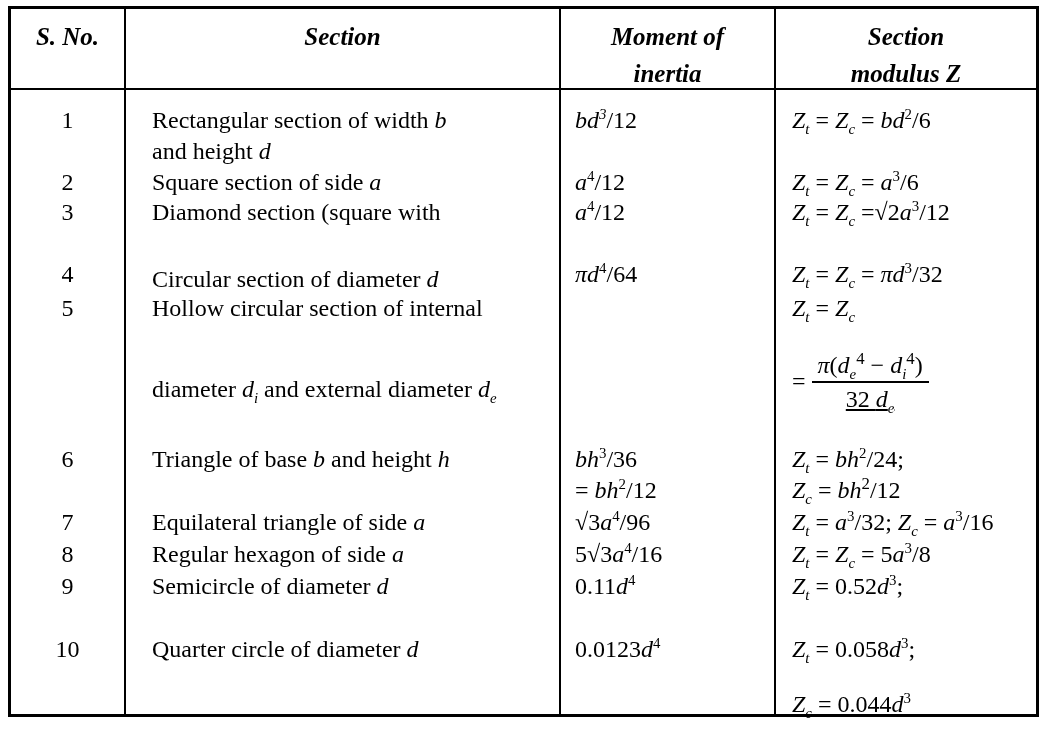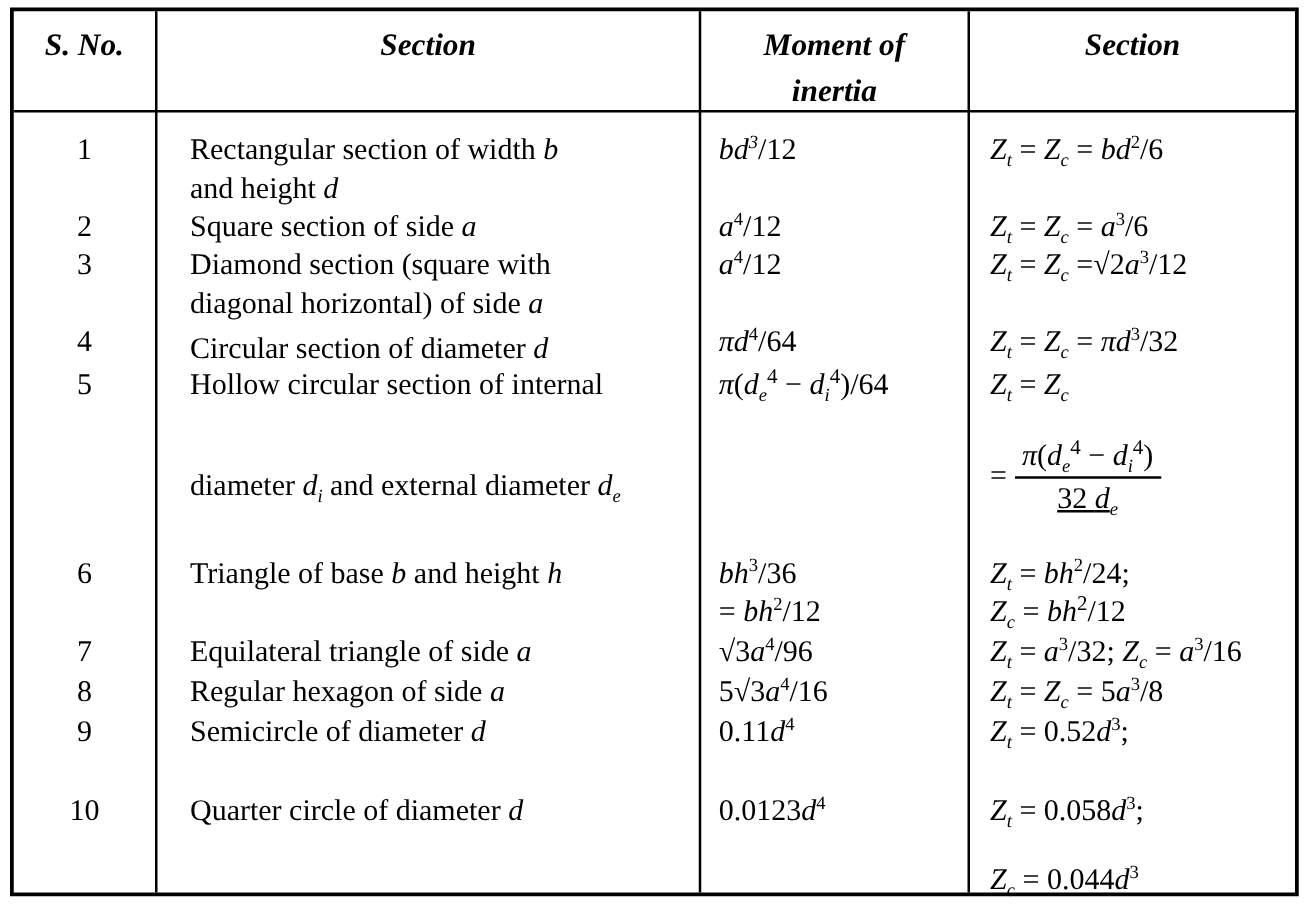--- a/index.html
+++ b/index.html
@@ -173,20 +173,21 @@
     </div>
     <div class="head-cell head-section">
       <span>Section</span>
     </div>
     <div class="head-cell head-moi">
       <span>Moment of</span>
       <span>inertia</span>
     </div>
     <div class="head-cell head-modz">
       <span>Section</span>
+      <span>modulus Z</span>
     </div>
   </div>
 
   <div class="body">
 
     <div class="col col-sno">
       <div class="ln" style="top:16px">1</div>
       <div class="ln" style="top:78px">2</div>
       <div class="ln" style="top:108px">3</div>
       <div class="ln" style="top:170px">4</div>
@@ -196,37 +197,35 @@
       <div class="ln" style="top:450px">8</div>
       <div class="ln" style="top:482px">9</div>
       <div class="ln" style="top:545px">10</div>
     </div>
 
     <div class="col col-section">
       <div class="ln" style="top:16px">Rectangular section of width <i>b</i></div>
       <div class="ln" style="top:78px">Square section of side <i>a</i></div>
       <div class="ln" style="top:47px">and height <i>d</i></div>
       <div class="ln" style="top:108px">Diamond section (square with</div>
-      <div class="ln" style="top:139px">diagonal horizontal) of side <i>a</i></div>
       <div class="ln" style="top:175px">Circular section of diameter <i>d</i></div>
       <div class="ln" style="top:204px">Hollow circular section of internal</div>
       <div class="ln" style="top:285px">diameter <i>d<sub>i</sub></i> and external diameter <i>d<sub>e</sub></i></div>
       <div class="ln" style="top:355px">Triangle of base <i>b</i> and height <i>h</i></div>
       <div class="ln" style="top:418px">Equilateral triangle of side <i>a</i></div>
       <div class="ln" style="top:450px">Regular hexagon of side <i>a</i></div>
       <div class="ln" style="top:482px">Semicircle of diameter <i>d</i></div>
       <div class="ln" style="top:545px">Quarter circle of diameter <i>d</i></div>
     </div>
 
     <div class="col col-moi">
       <div class="ln" style="top:16px"><i>bd</i><sup><i>3</i></sup>/12</div>
       <div class="ln" style="top:78px"><i>a</i><sup>4</sup>/12</div>
       <div class="ln" style="top:108px"><i>a</i><sup>4</sup>/12</div>
       <div class="ln" style="top:170px"><i>πd</i><sup>4</sup>/64</div>
-      <div class="ln" style="top:204px"><i>π</i>(<i>d<sub>e</sub></i><sup class="supbig">4</sup> − <i>d<sub>i</sub></i><sup class="supbig">4</sup>)/64</div>
       <div class="ln" style="top:355px"><i>bh</i><sup>3</sup>/36</div>
       <div class="ln" style="top:386px">= <i>bh</i><sup>2</sup>/12</div>
       <div class="ln" style="top:418px"><span class="radic">√</span>3<i>a</i><sup>4</sup>/96</div>
       <div class="ln" style="top:450px">5<span class="radic">√</span>3<i>a</i><sup>4</sup>/16</div>
       <div class="ln" style="top:482px">0.11<i>d</i><sup>4</sup></div>
       <div class="ln" style="top:545px">0.0123<i>d</i><sup>4</sup></div>
     </div>
 
     <div class="col col-modz">
       <div class="ln" style="top:16px"><i>Z<sub>t</sub></i> = <i>Z<sub>c</sub></i> = <i>bd</i><sup>2</sup>/6</div>

